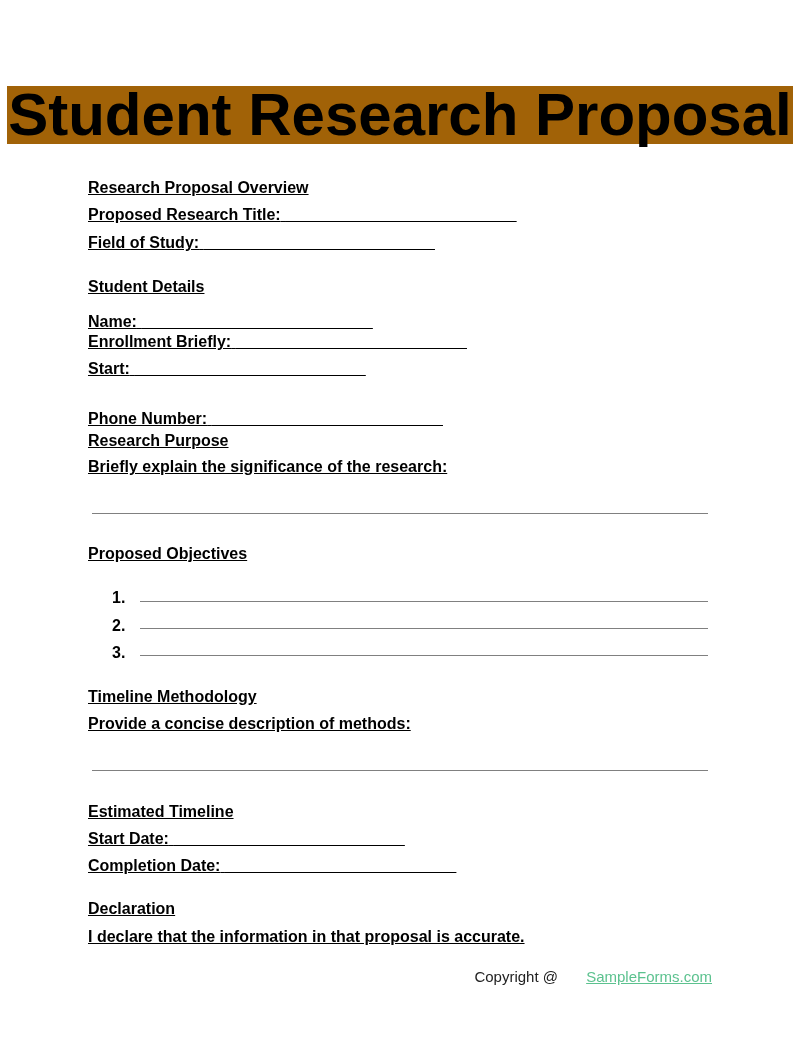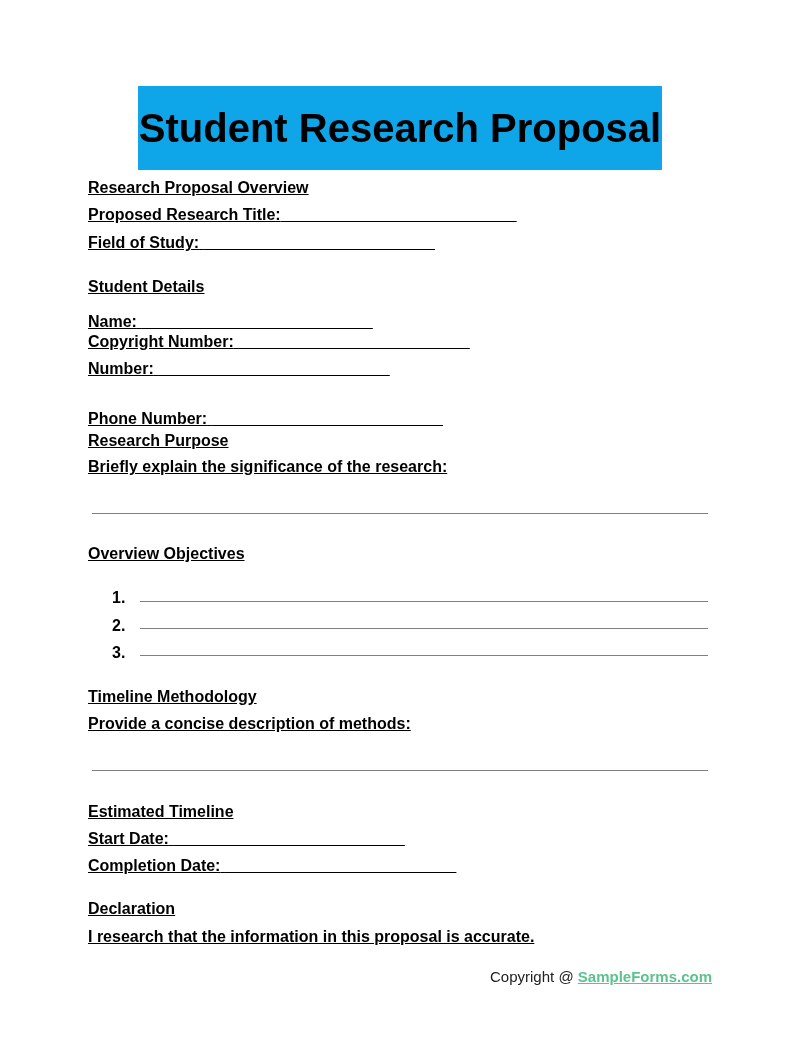--- a/index.html
+++ b/index.html
@@ -1,25 +1,25 @@
 <!DOCTYPE html>
 <html><head>
   <meta charset="utf-8">
   <style>
     html, body { margin: 0; padding: 0; background: #ffffff; }
     body { width: 800px; height: 1037px; position: relative; overflow: hidden;
            font-family: "Liberation Sans", sans-serif; color: #000; }
     .title-wrap { position: absolute; top: 86px; left: 0; width: 800px; text-align: center; }
-    .title { display: inline-block; background: #0ea5e9; font-size: 40px; font-weight: bold;
-             line-height: 50px; padding: 17px 1px; letter-spacing: 0px; }
+    .title { display: inline-block; background: #a16207; font-size: 60px; font-weight: bold;
+             line-height: 50px; padding: 4px 1px; letter-spacing: 0px; }
     .line { position: absolute; left: 88px; font-size: 16px; font-weight: bold; line-height: 20px; white-space: nowrap; text-decoration: underline; }
     .rule { position: absolute; height: 0; border-top: 1px solid #808080; }
     .num { position: absolute; left: 112px; font-size: 16px; font-weight: bold; line-height: 20px; }
     .copyright { position: absolute; right: 88px; top: 967px; font-size: 15px; line-height: 20px; color: #222; white-space: nowrap; }
-    .copyright a { color: #5cc28f; font-weight: bold; text-decoration: underline; }
+    .copyright a { color: #5cc28f; font-weight: normal; text-decoration: underline; margin-left: 24px; }
   </style>
 </head>
 <body>
 
 <div class="title-wrap">
   <span class="title">Student Research Proposal</span>
 </div>
 
 <div class="line" style="top:178px">Research Proposal Overview</div>
 <div class="line" style="top:205px">
@@ -30,37 +30,37 @@
   <span>Field of Study:</span>
   <span>__________________________</span>
 </div>
 
 <div class="line" style="top:277px">Student Details</div>
 <div class="line" style="top:312px">
   <span>Name:</span>
   <span>__________________________</span>
 </div>
 <div class="line" style="top:332px">
-  <span>Copyright Number:</span>
+  <span>Enrollment Briefly:</span>
   <span>__________________________</span>
 </div>
 <div class="line" style="top:359px">
-  <span>Number:</span>
+  <span>Start:</span>
   <span>__________________________</span>
 </div>
 <div class="line" style="top:409px">
   <span>Phone Number:</span>
   <span>__________________________</span>
 </div>
 
 <div class="line" style="top:431px">Research Purpose</div>
 <div class="line" style="top:457px">Briefly explain the significance of the research:</div>
 <div class="rule" style="top:513px; left:92px; width:616px"></div>
 
-<div class="line" style="top:544px">Overview Objectives</div>
+<div class="line" style="top:544px">Proposed Objectives</div>
 <div class="num" style="top:588px">1.</div>
 <div class="rule" style="top:601px; left:140px; width:568px"></div>
 <div class="num" style="top:616px">2.</div>
 <div class="rule" style="top:628px; left:140px; width:568px"></div>
 <div class="num" style="top:643px">3.</div>
 <div class="rule" style="top:655px; left:140px; width:568px"></div>
 
 <div class="line" style="top:687px">Timeline Methodology</div>
 <div class="line" style="top:714px">Provide a concise description of methods:</div>
 <div class="rule" style="top:770px; left:92px; width:616px"></div>
@@ -69,17 +69,17 @@
 <div class="line" style="top:829px">
   <span>Start Date:</span>
   <span>__________________________</span>
 </div>
 <div class="line" style="top:856px">
   <span>Completion Date:</span>
   <span>__________________________</span>
 </div>
 
 <div class="line" style="top:899px">Declaration</div>
-<div class="line" style="top:927px">I research that the information in this proposal is accurate.</div>
+<div class="line" style="top:927px">I declare that the information in that proposal is accurate.</div>
 
 <div class="copyright">
   <span>Copyright @ </span><a>SampleForms.com</a>
 </div>
 
 </body></html>

